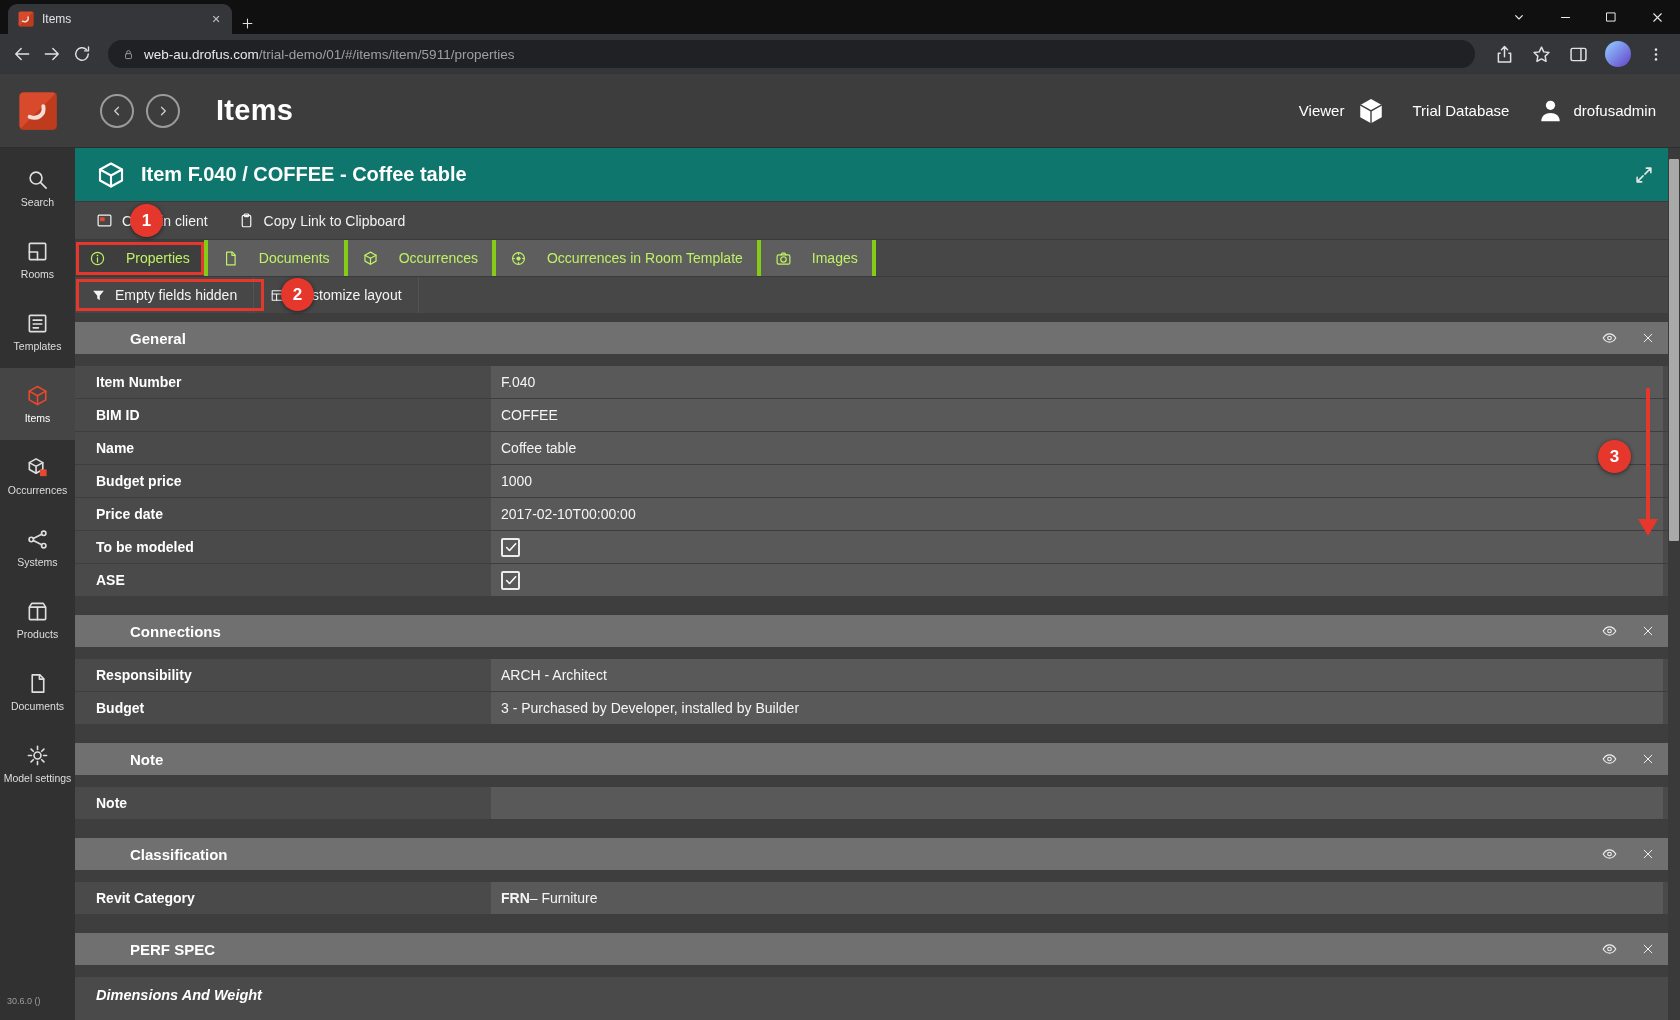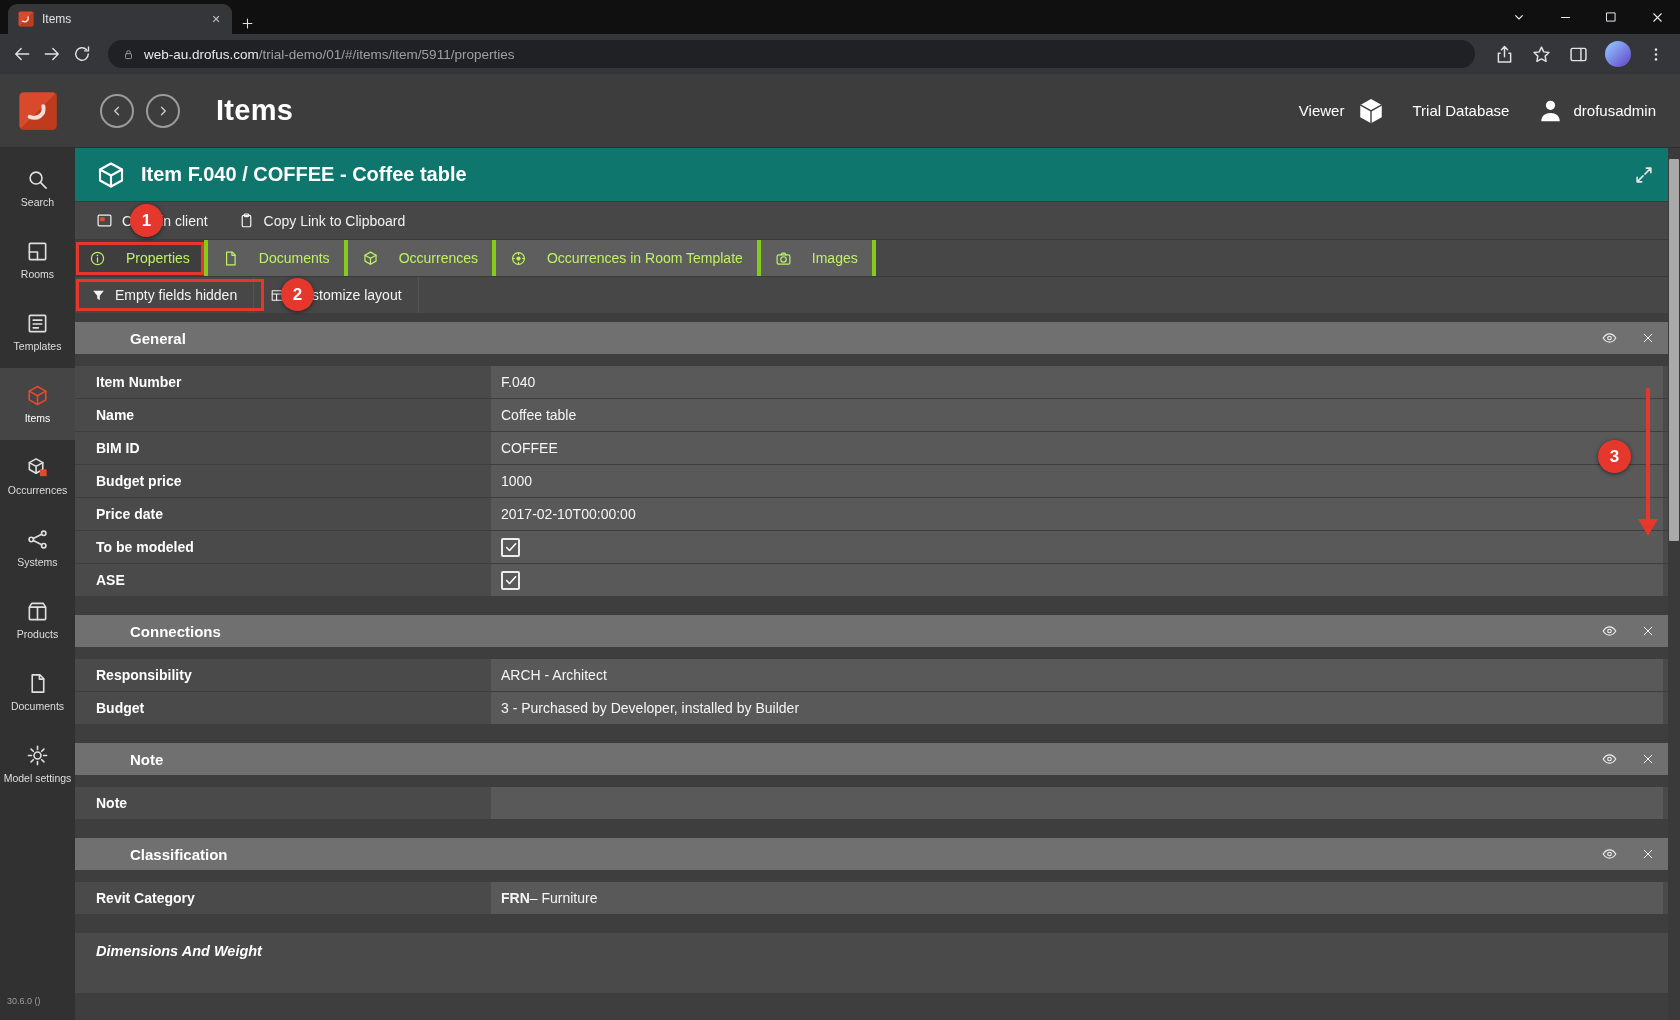--- a/index.html
+++ b/index.html
@@ -464,26 +464,26 @@
                   </svg>
                 </span>
       </span>
     </div>
     <div class="section-rows">
               <div class="frow">
     <div class="row-label">Item Number</div>
     <div class="row-value">F.040</div>
   </div>
               <div class="frow">
+    <div class="row-label">BIM ID</div>
+    <div class="row-value">COFFEE</div>
+  </div>
+              <div class="frow">
     <div class="row-label">Name</div>
     <div class="row-value">Coffee table</div>
-  </div>
-              <div class="frow">
-    <div class="row-label">BIM ID</div>
-    <div class="row-value">COFFEE</div>
   </div>
               <div class="frow">
     <div class="row-label">Budget price</div>
     <div class="row-value">1000</div>
   </div>
               <div class="frow">
     <div class="row-label">Price date</div>
     <div class="row-value">2017-02-10T00:00:00</div>
   </div>
               <div class="frow">
@@ -581,20 +581,36 @@
               <div class="frow">
     <div class="row-label">Revit Category</div>
     <div class="row-value">
                   <span class="b">FRN</span>
                   <span> – Furniture</span>
                 </div>
   </div>
             </div>
   </div>
           <div class="section">
+    <div class="section-header">
+      <span class="section-title">PERF SPEC</span>
+      <span class="section-icons">
+        <span class="eye ico">
+                  <svg viewBox="0 0 24 24" fill="none" stroke="currentColor" stroke-width="1.7" stroke-linecap="round" stroke-linejoin="round" xmlns="http://www.w3.org/2000/svg">
+                    <path d="M2.5 12S6.5 5.8 12 5.8 21.5 12 21.5 12 17.5 18.2 12 18.2 2.5 12 2.5 12z"></path>
+                    <circle cx="12" cy="12" r="2.7"></circle>
+                  </svg>
+                </span>
+        <span class="xx ico">
+                  <svg viewBox="0 0 24 24" fill="none" stroke="currentColor" stroke-width="1.7" stroke-linecap="round" stroke-linejoin="round" xmlns="http://www.w3.org/2000/svg">
+                    <path d="M5.5 5.5l13 13M18.5 5.5l-13 13"></path>
+                  </svg>
+                </span>
+      </span>
+    </div>
     <div class="section-rows">
               <div class="frow subrow">
                 <div class="sub-label">Dimensions And Weight</div>
               </div>
             </div>
   </div>
         </div>
       <div class="scrollbar">
           <div class="scroll-thumb"></div>
         </div>

